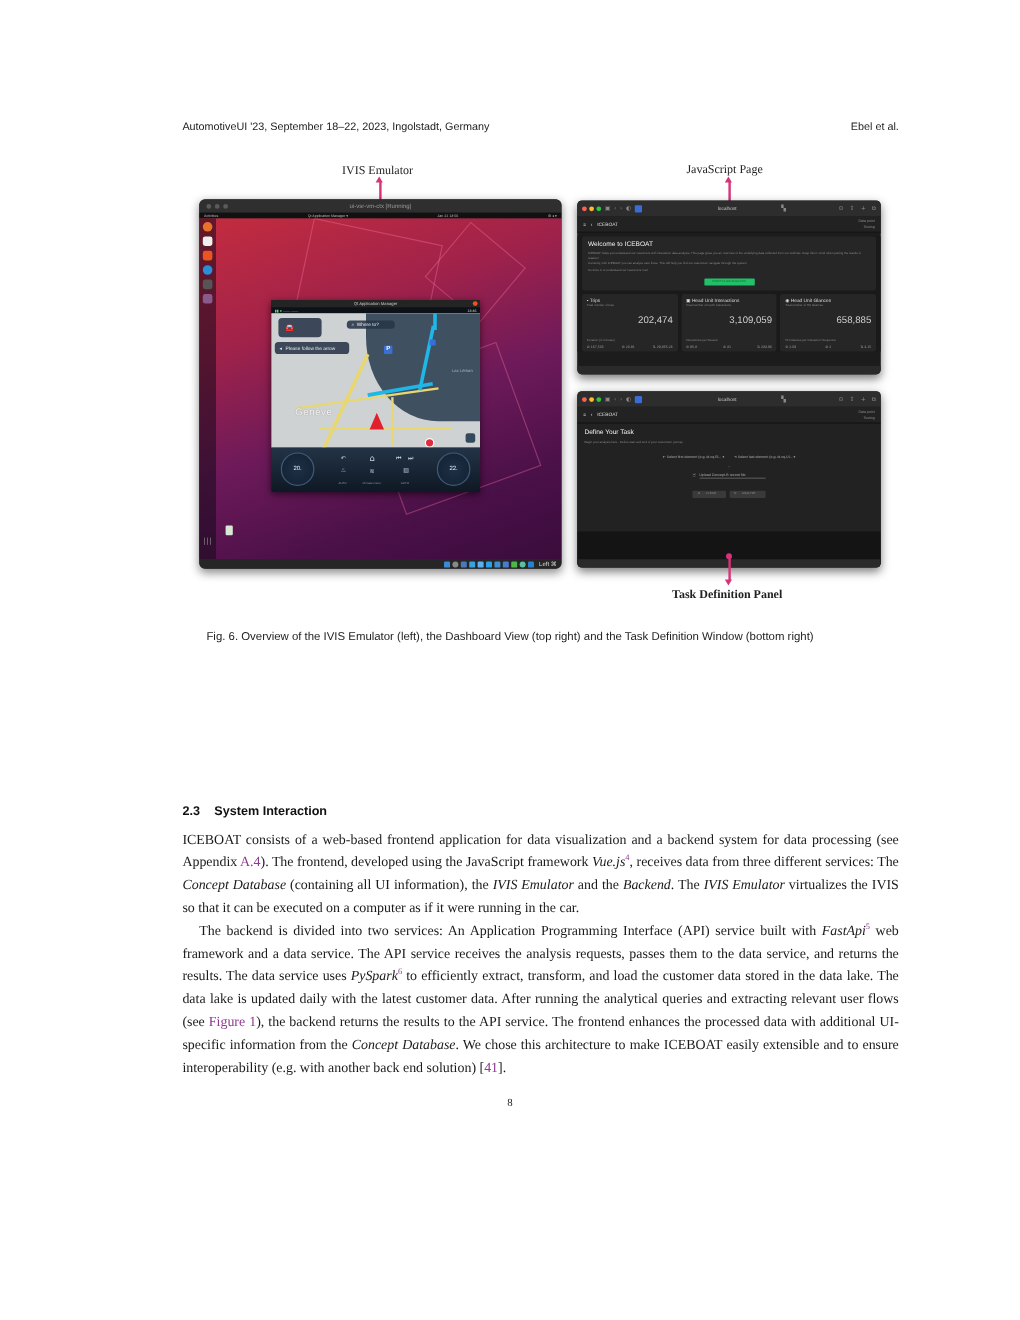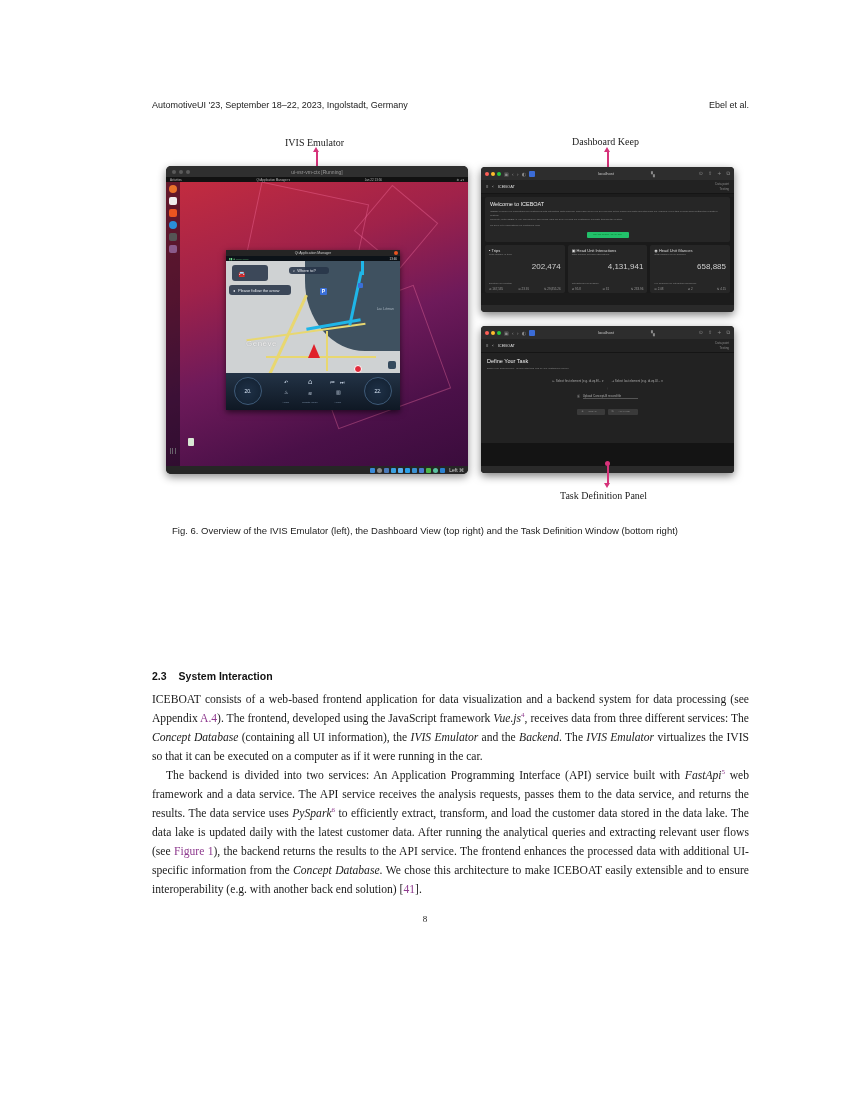--- a/index.html
+++ b/index.html
@@ -100,21 +100,21 @@
 
 <div class="running-head">
   <span>AutomotiveUI '23, September 18–22, 2023, Ingolstadt, Germany</span>
   <span>Ebel et al.</span>
 </div>
 
 <div class="fig-label" style="left:285px; top:137px;">IVIS Emulator</div>
 <div class="arrow-v arrow-up" style="left:316px; top:151px; height:18px;"></div>
 <div class="arrow-dot" style="left:314px; top:168px;"></div>
 
-<div class="fig-label" style="left:572px; top:136px;">Dashboard Keep</div>
+<div class="fig-label" style="left:572px; top:136px;">JavaScript Page</div>
 <div class="arrow-v arrow-up" style="left:607px; top:151px; height:20px;"></div>
 <div class="arrow-dot" style="left:605px; top:170px;"></div>
 
 <div class="ivis-window">
   <div class="ivis-titlebar">
     <div class="dots">
         <span></span>
         <span></span>
         <span></span>
       </div>
@@ -260,21 +260,21 @@
         <div class="sub">Duration (in minutes)</div>
         <div class="mini">
           <span><span>⊘ </span><span>167,535</span></span>
           <span><span>⊘ </span><span>23.91</span></span>
           <span><span>⇅ </span><span>29,855.26</span></span>
         </div>
       </div>
       <div class="stat-card">
         <div class="t"><span>▣ </span><span>Head Unit Interactions</span></div>
         <div class="s">Total number of touch interactions</div>
-        <div class="n">4,131,941</div>
+        <div class="n">3,109,059</div>
         <div class="sub">Interactions per Session</div>
         <div class="mini">
           <span><span>⊘ </span><span>95.8</span></span>
           <span><span>⊘ </span><span>31</span></span>
           <span><span>⇅ </span><span>233.96</span></span>
         </div>
       </div>
       <div class="stat-card">
         <div class="t"><span>◉ </span><span>Head Unit Glances</span></div>
         <div class="s">Total number of HU Glances</div>
@@ -339,21 +339,21 @@
       <span>⊗ <span>CLEAR</span></span>
       <span>⇆ <span>ANALYZE</span></span>
     </div>
   </div>
   <div style="height:30px; background:#141414;"></div>
   <div class="browser-footer" style="position:absolute; bottom:0; left:0; right:0;"></div>
 </div>
 
 <div class="arrow-dot" style="left:605px; top:461px;"></div>
 <div class="arrow-v arrow-down" style="left:607px; top:464px; height:20px;"></div>
-<div class="fig-label" style="left:560px; top:490px;">Task Definition Panel</div>
+<div class="fig-label" style="left:560px; top:490px;font-weight:bold;">Task Definition Panel</div>
 
 <div class="caption">Fig. 6.  Overview of the IVIS Emulator (left), the Dashboard View (top right) and the Task Definition Window (bottom right)</div>
 
 <div class="section-title">
   <span class="num">2.3</span><span>System Interaction</span>
 </div>
 
 <div class="body-text">
   <p><span>ICEBOAT consists of a web-based frontend application for data visualization and a backend system for data processing (see Appendix </span><span class="ref">A.4</span><span>). The frontend, developed using the JavaScript framework </span><i>Vue.js</i><sup class="ref">4</sup><span>, receives data from three different services: The </span><i>Concept Database</i><span> (containing all UI information), the </span><i>IVIS Emulator</i><span> and the </span><i>Backend</i><span>. The </span><i>IVIS Emulator</i><span> virtualizes the IVIS so that it can be executed on a computer as if it were running in the car.</span></p>
   <p><span>The backend is divided into two services: An Application Programming Interface (API) service built with </span><i>FastApi</i><sup class="ref">5</sup><span> web framework and a data service. The API service receives the analysis requests, passes them to the data service, and returns the results. The data service uses </span><i>PySpark</i><sup class="ref">6</sup><span> to efficiently extract, transform, and load the customer data stored in the data lake. The data lake is updated daily with the latest customer data. After running the analytical queries and extracting relevant user flows (see </span><span class="ref">Figure 1</span><span>), the backend returns the results to the API service. The frontend enhances the processed data with additional UI-specific information from the </span><i>Concept Database</i><span>. We chose this architecture to make ICEBOAT easily extensible and to ensure interoperability (e.g. with another back end solution) [</span><span class="ref">41</span><span>].</span></p>

